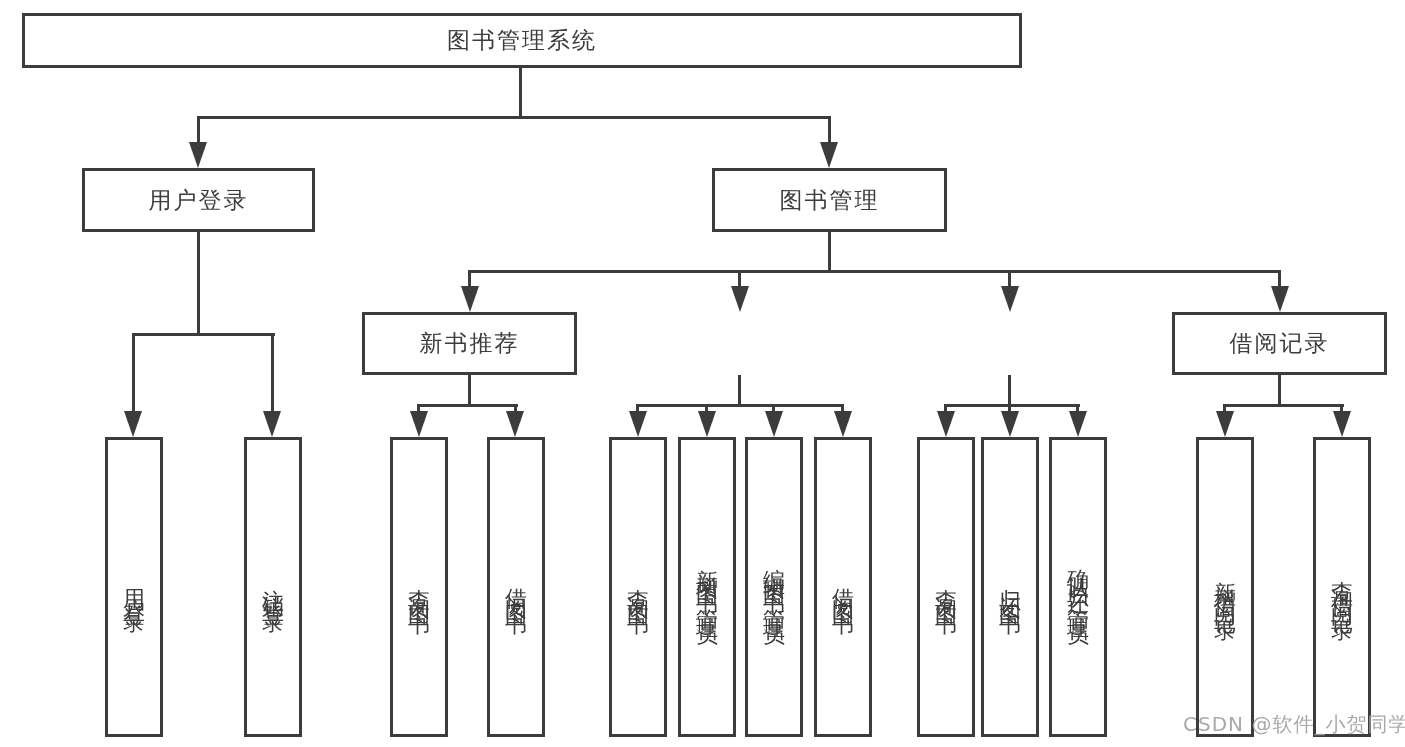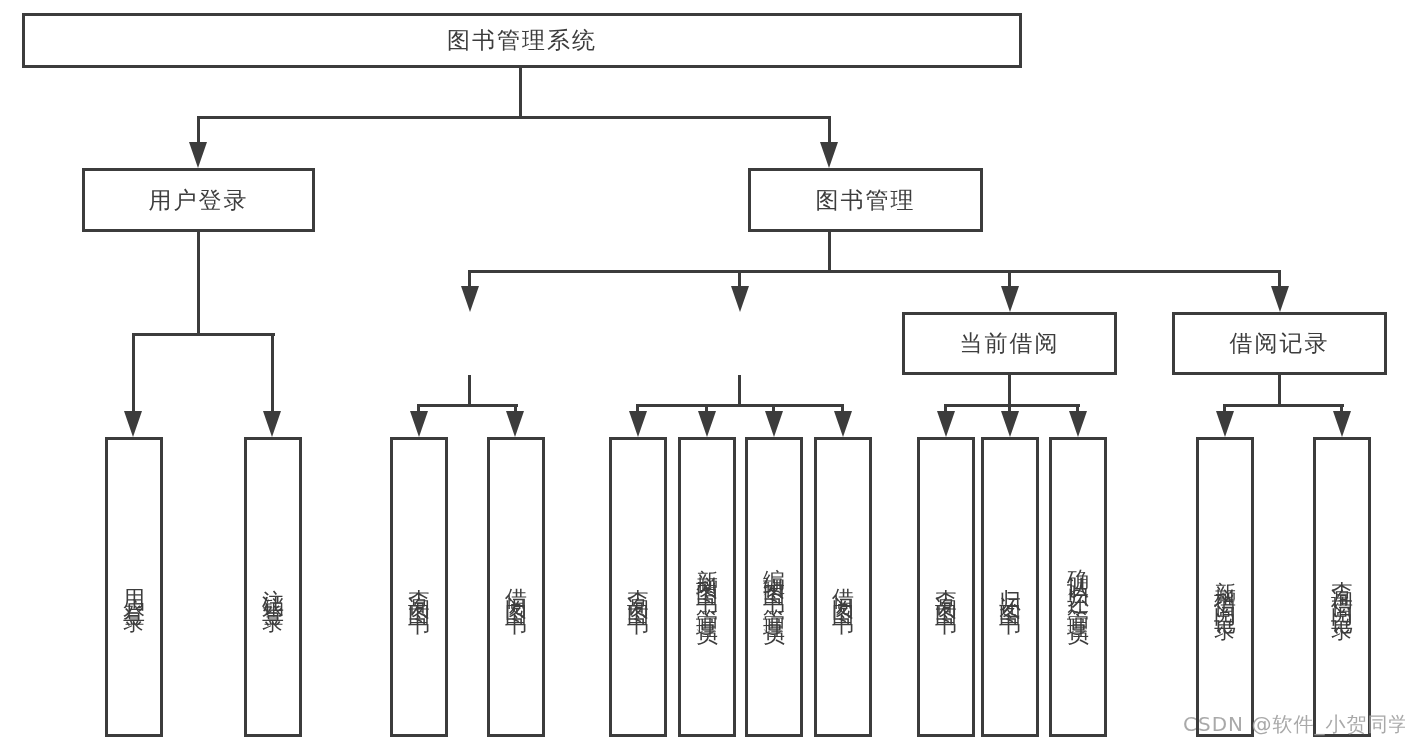--- a/index.html
+++ b/index.html
@@ -37,26 +37,26 @@
 
 <div style="position:absolute;left:0;top:0;width:1405px;height:747px;">
 
   <div class="box hbox" style="left:22px;top:13px;width:1000px;height:55px;">
     <span>图书管理系统</span>
   </div>
 
   <div class="box hbox" style="left:82px;top:168px;width:233px;height:64px;">
     <span>用户登录</span>
   </div>
-  <div class="box hbox" style="left:712px;top:168px;width:235px;height:64px;margin-left:36px;">
+  <div class="box hbox" style="left:712px;top:168px;width:235px;height:64px;">
     <span>图书管理</span>
   </div>
 
-  <div class="box hbox" style="left:902px;top:312px;width:215px;height:63px;">
-    <span>当前借阅</span>
+  <div class="box hbox" style="left:362px;top:312px;width:215px;height:63px;">
+    <span>新书推荐</span>
   </div>
   <div class="box hbox" style="left:1172px;top:312px;width:215px;height:63px;">
     <span>借阅记录</span>
   </div>
 
   <div class="box vbox" style="left:105px;top:437px;width:58px;height:300px;">
     <span>用户登录</span>
   </div>
   <div class="box vbox" style="left:244px;top:437px;width:58px;height:300px;">
     <span>注销登录</span>

